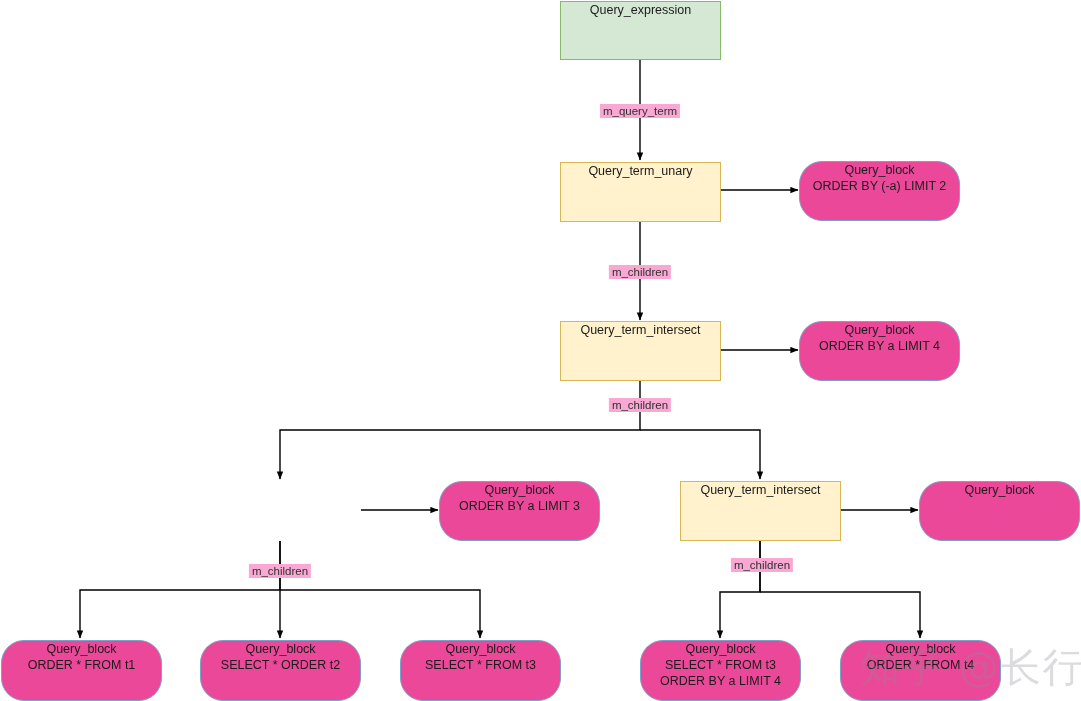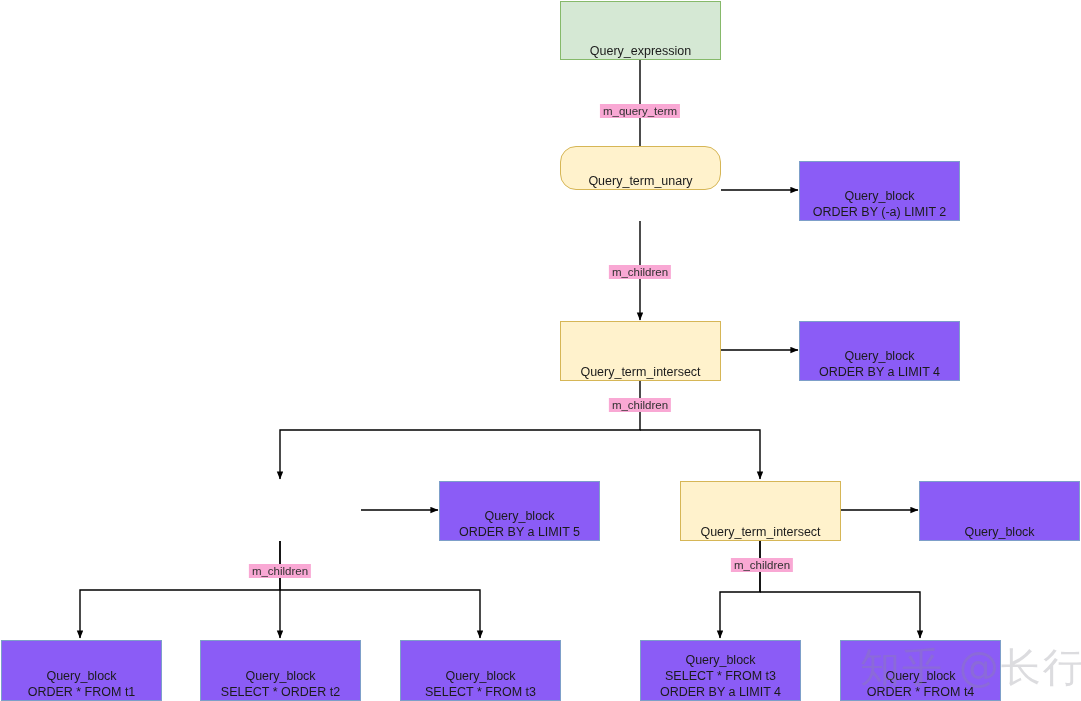--- a/index.html
+++ b/index.html
@@ -24,21 +24,21 @@
     width: 1081px;
     height: 701px;
     pointer-events: none;
   }
   .node {
     position: absolute;
     box-sizing: border-box;
     display: flex;
     flex-direction: column;
     align-items: center;
-    justify-content: flex-end;
+    justify-content: flex-start;
     text-align: center;
     font-size: 12.5px;
     line-height: 16px;
     color: #1b1b1b;
     border-width: 1px;
     border-style: solid;
     z-index: 3;
   }
   .node .line {
     display: block;
@@ -46,22 +46,23 @@
   }
   .node.green {
     background: #d5e8d4;
     border-color: #86b96a;
   }
   .node.yellow {
     background: #fff2cc;
     border-color: #d6b656;
   }
   .node.blue {
-    background: #8b5cf6;
+    background: #ec4899;
     border-color: #7d9fc9;
+    border-radius: 23px;
   }
   .edge-label {
     position: absolute;
     font-size: 11.5px;
     line-height: 14px;
     color: #303030;
     background: #f9a8d4;
     padding: 0 3px;
     white-space: nowrap;
     transform: translateX(-50%);
@@ -118,42 +119,42 @@
     <g stroke="#000000" stroke-width="1.4" fill="none">
       <path d="M760,541 L760,592"></path>
       <path d="M280,541 L280,590"></path>
     </g>
   </svg>
 
   <div class="node green" style="left:560px; top:1px; width:161px; height:59px;">
     <span class="line">Query_expression</span>
   </div>
 
-  <div class="node yellow" style="left:560px; top:146px; width:161px; height:44px;border-radius:16px;">
+  <div class="node yellow" style="left:560px; top:162px; width:161px; height:60px;">
     <span class="line">Query_term_unary</span>
   </div>
 
   <div class="node blue" style="left:799px; top:161px; width:161px; height:60px;">
     <span class="line">Query_block</span>
     <span class="line">ORDER BY (-a) LIMIT 2</span>
   </div>
 
   <div class="node yellow" style="left:560px; top:321px; width:161px; height:60px;">
     <span class="line">Query_term_intersect</span>
   </div>
 
   <div class="node blue" style="left:799px; top:321px; width:161px; height:60px;">
     <span class="line">Query_block</span>
     <span class="line">ORDER BY a LIMIT 4</span>
   </div>
 
 
   <div class="node blue" style="left:439px; top:481px; width:161px; height:60px;">
     <span class="line">Query_block</span>
-    <span class="line">ORDER BY a LIMIT 5</span>
+    <span class="line">ORDER BY a LIMIT 3</span>
   </div>
 
   <div class="node yellow" style="left:680px; top:481px; width:161px; height:60px;">
     <span class="line">Query_term_intersect</span>
   </div>
 
   <div class="node blue" style="left:919px; top:481px; width:161px; height:60px;">
     <span class="line">Query_block</span>
   </div>
 

